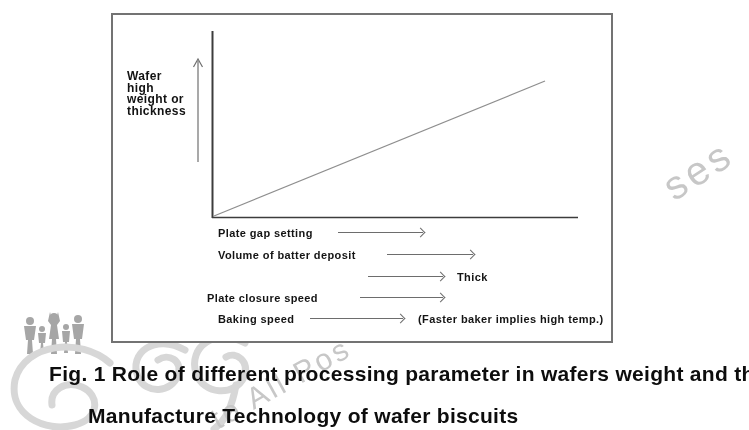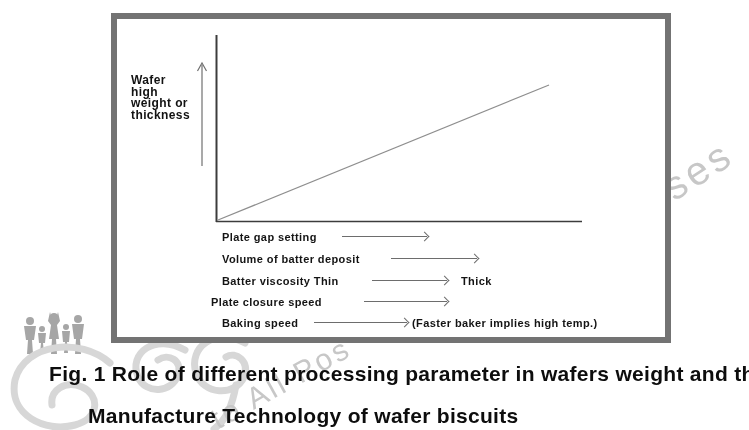--- a/index.html
+++ b/index.html
@@ -13,22 +13,22 @@
   .wm { position:absolute; z-index:1; }
   .wm-text {
     color:#c7c7c7; white-space:nowrap; font-weight:normal;
     transform-origin:0 50%;
   }
   #wm-bottom { left:213px; top:404px; font-size:30px; letter-spacing:3px; transform:rotate(-29deg); }
   #wm-right  { left:667px; top:168px; font-size:40px; letter-spacing:4px; transform:rotate(-33deg); }
 
   
   #figure-box {
-    position:absolute; left:111px; top:13px; width:560px; height:330px;
-    border:6px solid #737373; background:#ffffff; z-index:2;
+    position:absolute; left:111px; top:13px; width:502px; height:330px;
+    border:2px solid #737373; background:#ffffff; z-index:2;
   }
   #y-axis-label {
     position:absolute; left:14px; top:56px; width:74px;
     font-size:12px; font-weight:bold; line-height:11.5px;
     letter-spacing:0.4px; color:#121212;
   }
   #plot-svg { position:absolute; left:0; top:0; width:556px; height:326px; }
 
   .param-label, .param-suffix {
     position:absolute; font-size:11px; font-weight:bold;
@@ -103,28 +103,27 @@
       <path d="M99,202.5 L465,202.5" stroke="#3c3c3c" stroke-width="1.5" fill="none"></path>
       <path d="M101,201 L432,66" stroke="#8e8e8e" stroke-width="1.2" fill="none"></path>
     </svg>
 
     <span class="param-label" style="left:105px; top:212px;">Plate gap setting</span>
     <span class="h-arrow" style="left:225px; top:217px; width:85px;"></span>
 
     <span class="param-label" style="left:105px; top:234px;">Volume of batter deposit</span>
     <span class="h-arrow" style="left:274px; top:239px; width:86px;"></span>
 
-    <span class="param-label" style="left:105px; top:256px;">Batter viscosity Thin</span>
     <span class="h-arrow" style="left:255px; top:261px; width:75px;"></span>
     <span class="param-suffix" style="left:344px; top:256px;">Thick</span>
 
     <span class="param-label" style="left:94px; top:277px;">Plate closure speed</span>
     <span class="h-arrow" style="left:247px; top:282px; width:83px;"></span>
 
     <span class="param-label" style="left:105px; top:298px;">Baking speed</span>
     <span class="h-arrow" style="left:197px; top:303px; width:93px;"></span>
-    <span class="param-suffix" style="left:295px; top:298px;">(Faster baker implies high temp.)</span>
+    <span class="param-suffix" style="left:305px; top:298px;">(Faster baker implies high temp.)</span>
   </div>
 
   <div class="caption" id="caption-line1">Fig. 1 Role of different processing parameter in wafers weight and thickness</div>
   <div class="caption" id="caption-line2">Manufacture Technology of wafer biscuits</div>
 
 </div>
 
 </body></html>

